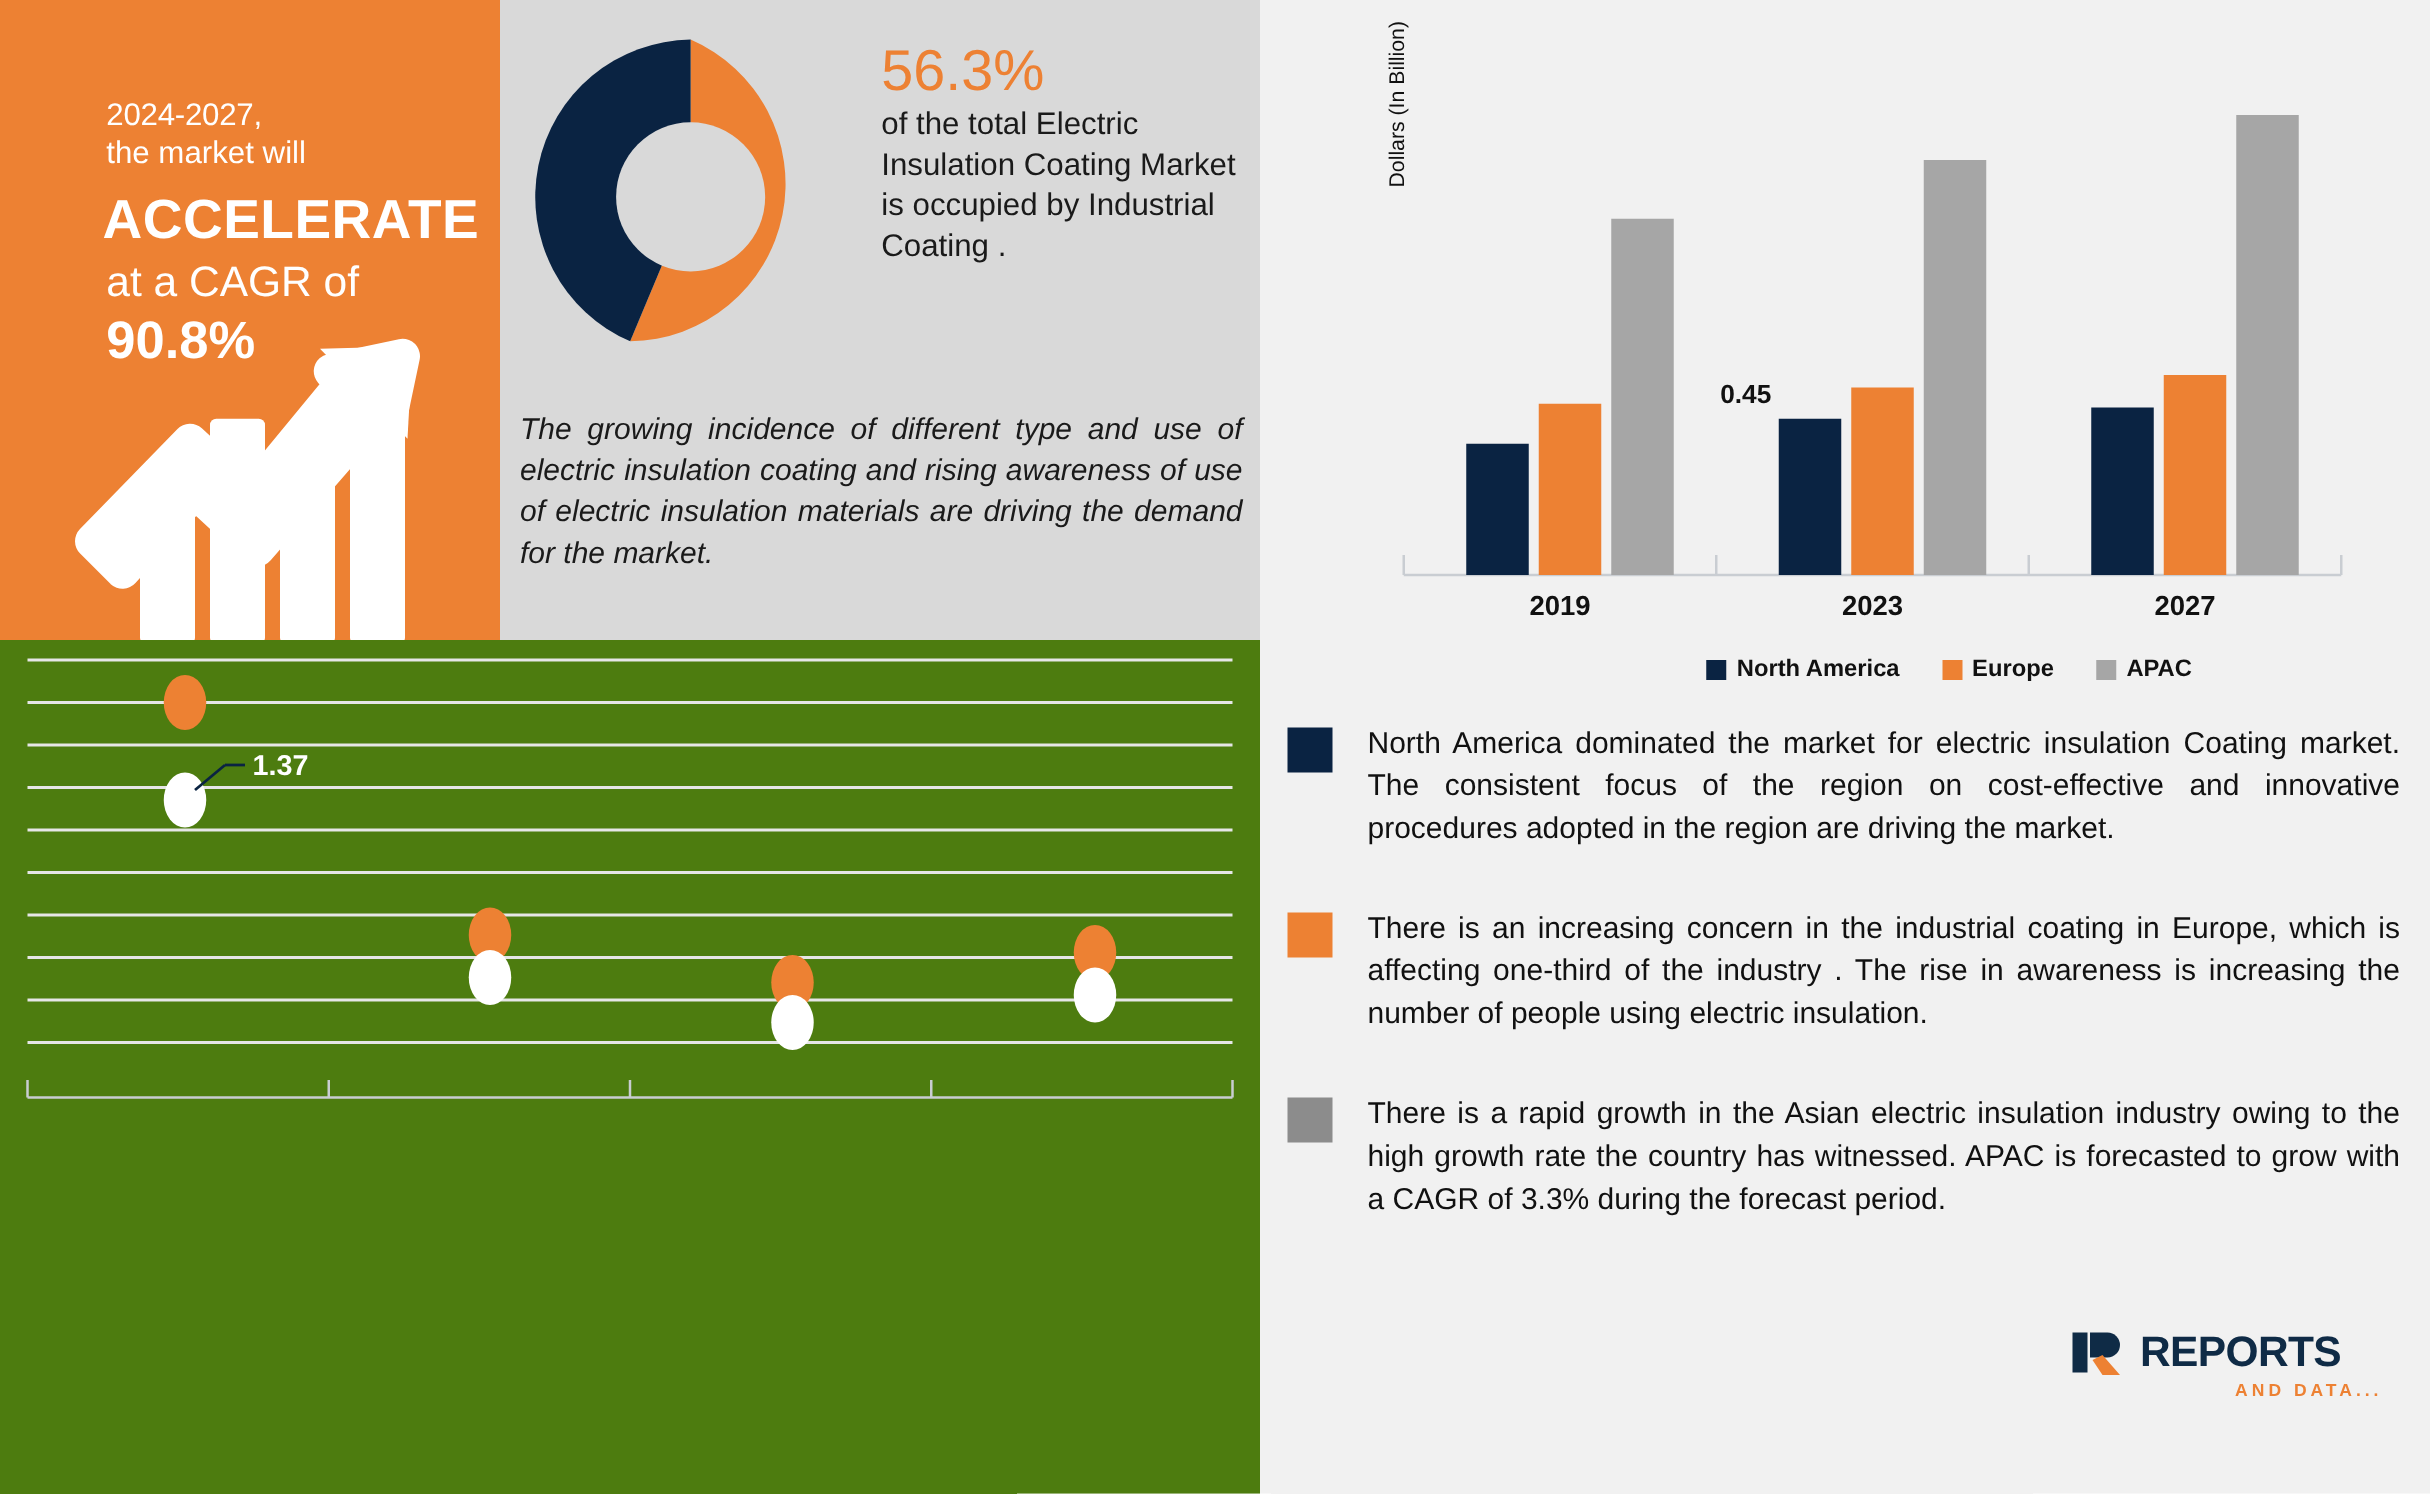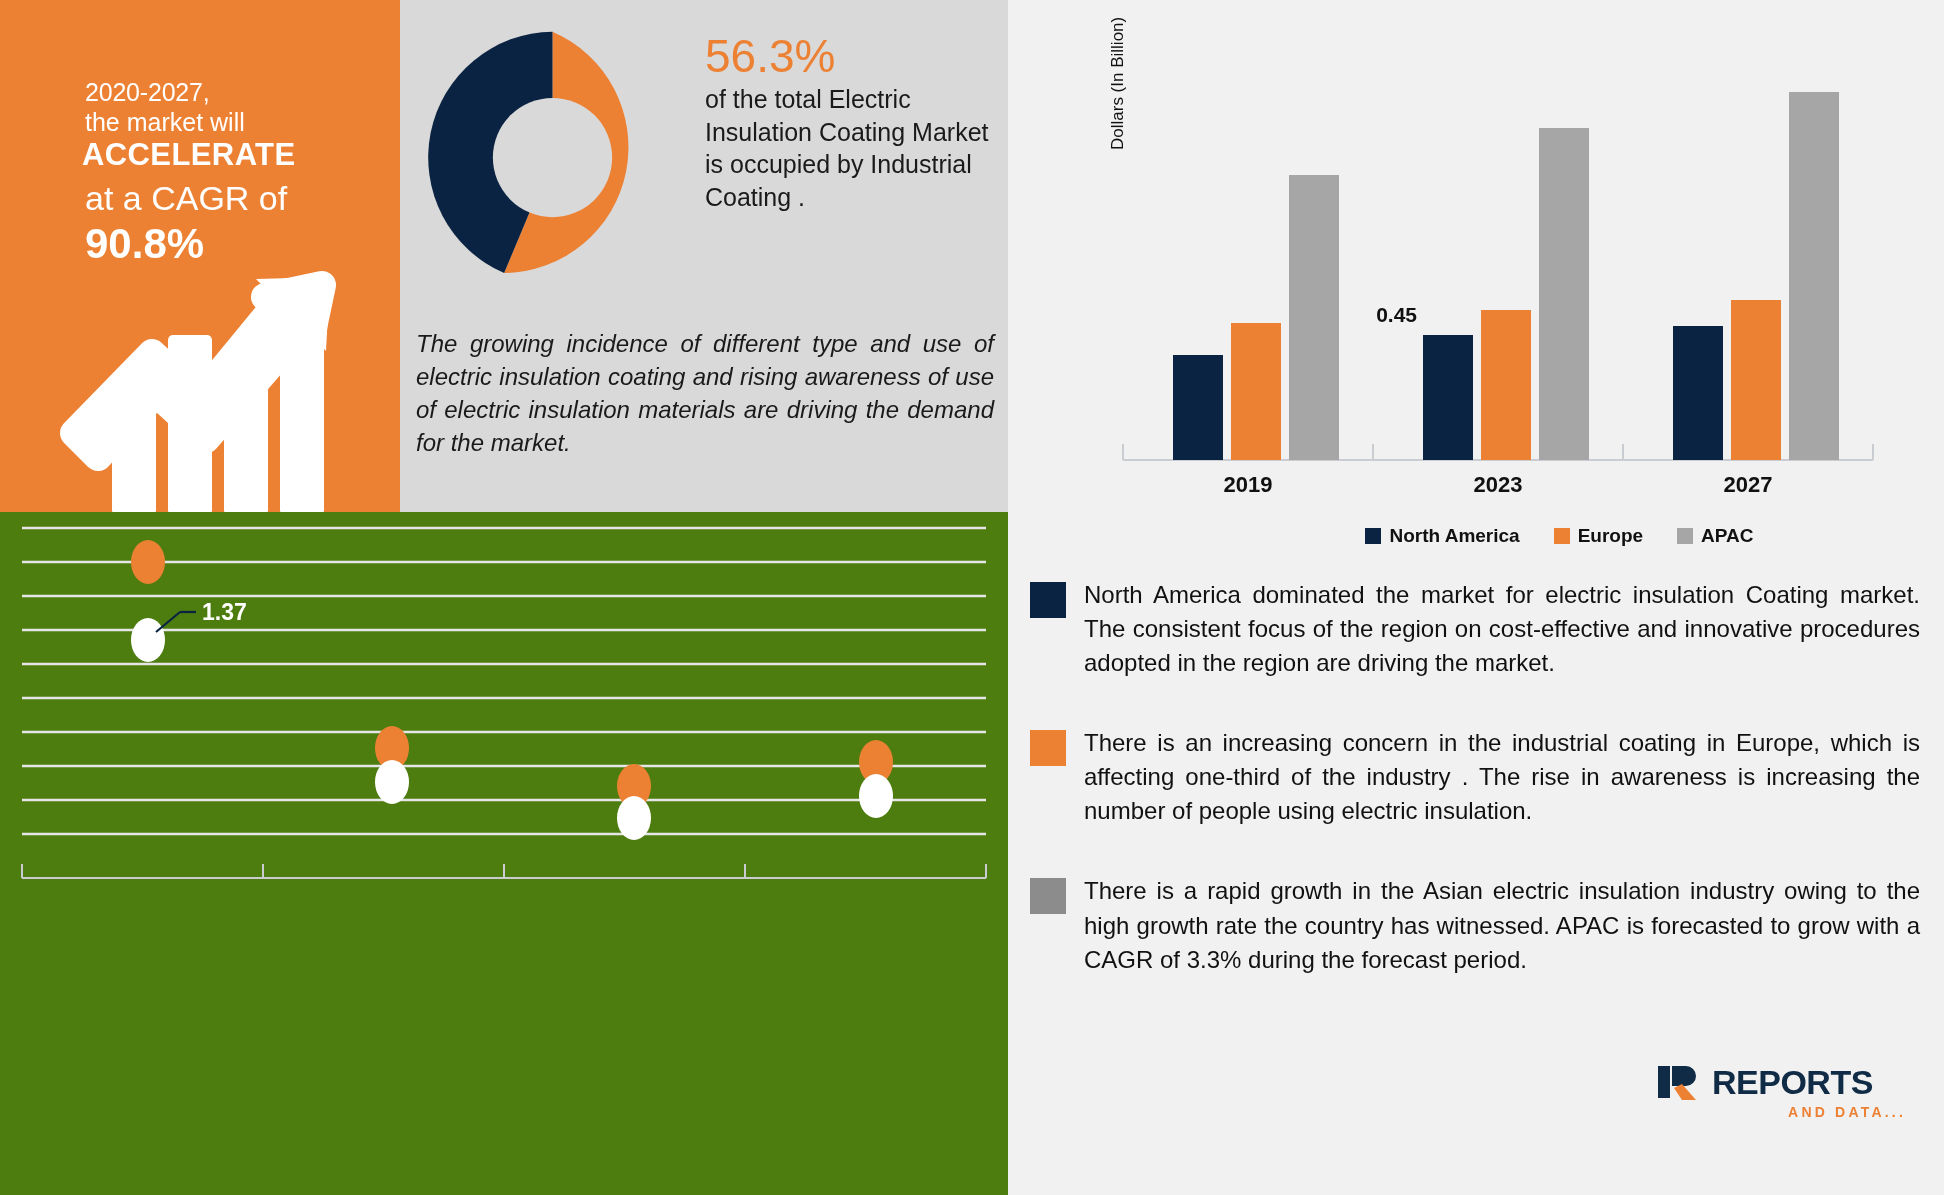--- a/index.html
+++ b/index.html
@@ -15,21 +15,21 @@
   .left-col { position: absolute; left: 0; top: 0; width: 1008px; height: 1195px; }
 
   
   .cagr-panel {
     position: absolute; left: 0; top: 0; width: 400px; height: 512px;
     background: #ED8133; color: #fff; overflow: hidden;
   }
   .cagr-text { position: absolute; left: 85px; top: 78px; line-height: 1.18; }
   .cagr-years { font-size: 25px; font-weight: 400; letter-spacing: -0.2px; }
   .cagr-market { font-size: 25px; font-weight: 400; }
-  .cagr-accel { font-size: 31px; font-weight: 700; letter-spacing: 0.4px; margin: 0 0 4px -3px; }
+  .cagr-accel { font-size: 44px; font-weight: 700; letter-spacing: 0.4px; margin: 13px 0 4px -3px; }
   .cagr-at { font-size: 34px; font-weight: 400; }
   .cagr-val { font-size: 42px; font-weight: 700; margin-top: 1px; }
   .growth-icon { position: absolute; left: 60px; top: 185px; width: 280px; height: 330px; }
 
   
   .donut-panel {
     position: absolute; left: 400px; top: 0; width: 608px; height: 512px;
     background: #D9D9D9;
   }
   .donut-wrap { position: absolute; left: 20px; top: 25px; width: 265px; height: 265px; }
@@ -63,42 +63,42 @@
   .bar-legend {
     position: absolute; left: 0; top: 525px; width: 1103px;
     display: flex; justify-content: center; align-items: center; gap: 34px;
     font-size: 19px; font-weight: 700; color: #111;
   }
   .bl-item { display: flex; align-items: center; gap: 8px; }
   .sq { width: 16px; height: 16px; display: inline-block; }
 
   .insights { position: absolute; left: 22px; top: 578px; width: 890px; }
   .insight {
-    display: flex; gap: 18px; margin-bottom: 46px;
+    display: flex; gap: 28px; margin-bottom: 46px;
   }
   .ins-sq { width: 36px; height: 36px; flex: none; margin-top: 4px; }
   .ins-txt {
     font-size: 24px; line-height: 1.42; color: #111;
     text-align: justify; text-justify: inter-word;
   }
 
   .logo { position: absolute; left: 648px; top: 1062px; width: 250px; height: 70px; }
   .logo-main { font-size: 34px; font-weight: 700; color: #0F2B46; letter-spacing: -0.5px; }
   .logo-sub { font-size: 14px; font-weight: 700; color: #ED8133; letter-spacing: 3.2px; margin-top: 2px; text-align: right; }
 </style>
 </head>
 <body>
 
 <div class="page">
 
   <div class="left-col">
 
     <div class="cagr-panel">
       <div class="cagr-text">
-        <div class="cagr-years">2020-2027,</div>
+        <div class="cagr-years">2024-2027,</div>
         <div class="cagr-market">the market will</div>
         <div class="cagr-accel">ACCELERATE</div>
         <div class="cagr-at">at a CAGR of</div>
         <div class="cagr-val">90.8%</div>
       </div>
       <svg class="growth-icon" viewBox="0 0 280 330">
         <rect x="52" y="200" width="44" height="130" rx="5" fill="#fff"></rect>
         <rect x="108" y="150" width="44" height="180" rx="5" fill="#fff"></rect>
         <rect x="164" y="175" width="44" height="155" rx="5" fill="#fff"></rect>
         <rect x="220" y="105" width="44" height="225" rx="5" fill="#fff"></rect>

